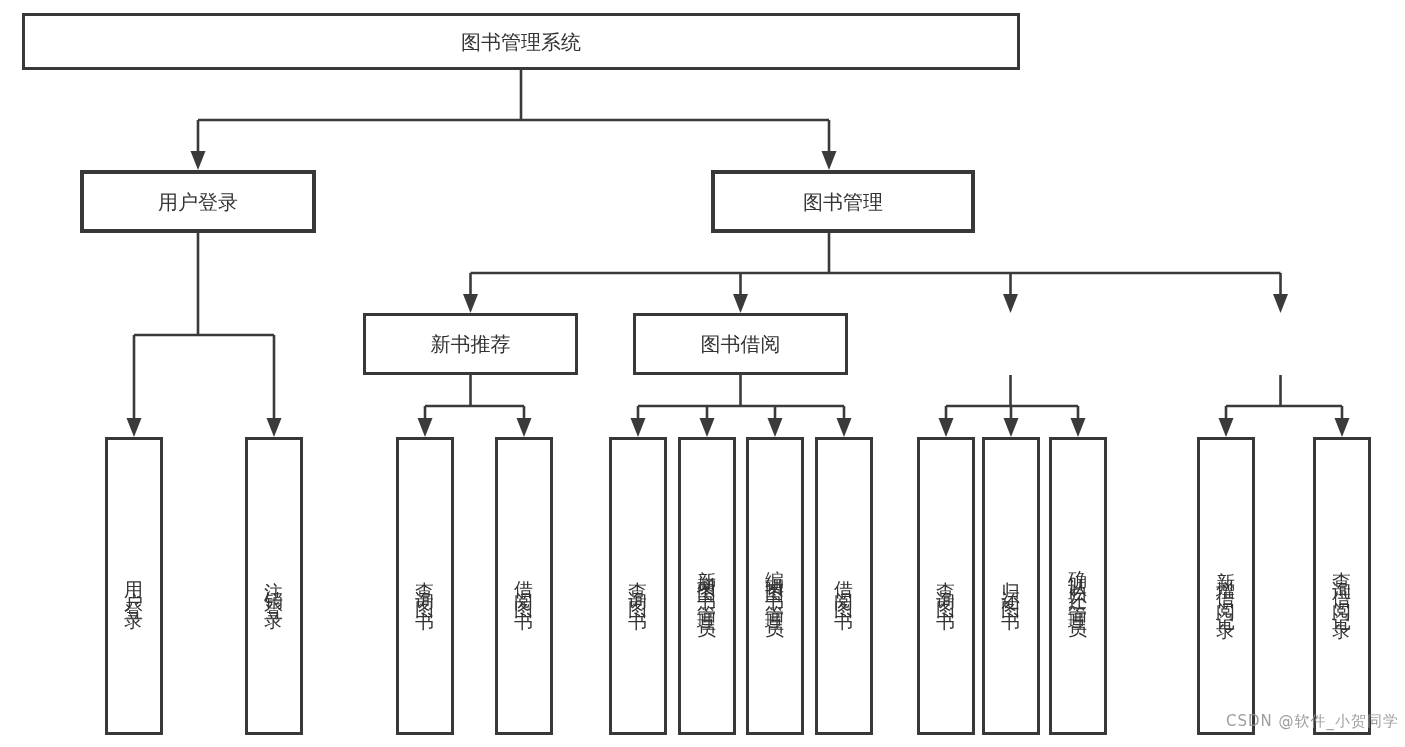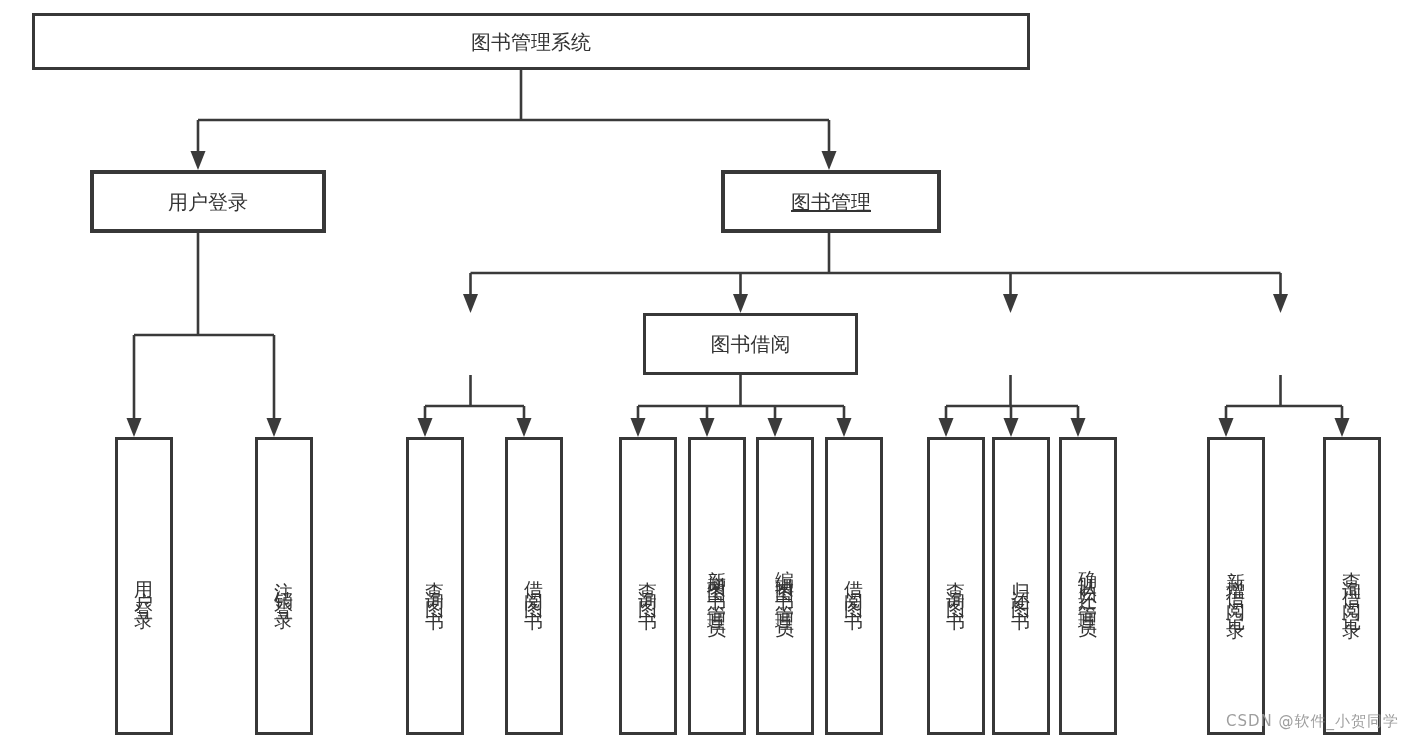--- a/index.html
+++ b/index.html
@@ -27,21 +27,20 @@
     background: #ffffff;
     border: 3px solid #383838;
     color: #333333;
     display: flex;
     align-items: center;
     justify-content: center;
     font-size: 20px;
     line-height: 1;
     white-space: nowrap;
     z-index: 2;
-    margin-left: 10px;
   }
   .node.lv2 {
     border-width: 4px;
   }
   .node.v {
     writing-mode: vertical-rl;
     text-orientation: mixed;
     letter-spacing: 10px;
     font-size: 19px;
     white-space: normal;
@@ -115,22 +114,23 @@
       <line x1="1226" y1="406" x2="1342" y2="406" stroke="#3a3a3a" stroke-width="2.6"></line>
       <line x1="1226" y1="406" x2="1226" y2="427" stroke="#3a3a3a" stroke-width="2.6"></line>
       <polygon points="1218.5,418 1233.5,418 1226,437" fill="#3a3a3a"></polygon>
       <line x1="1342" y1="406" x2="1342" y2="427" stroke="#3a3a3a" stroke-width="2.6"></line>
       <polygon points="1334.5,418 1349.5,418 1342,437" fill="#3a3a3a"></polygon>
     </svg>
 
   <div class="node" style="left:22px; top:13px; width:998px; height:57px;">图书管理系统</div>
 
   <div class="node lv2" style="left:80px; top:170px; width:236px; height:63px;">用户登录</div>
-  <div class="node lv2" style="left:711px; top:170px; width:220px; height:63px;text-decoration:underline;">图书管理</div>
+  <div class="node lv2" style="left:711px; top:170px; width:264px; height:63px;">图书管理</div>
 
+  <div class="node" style="left:363px; top:313px; width:215px; height:62px;">新书推荐</div>
   <div class="node" style="left:633px; top:313px; width:215px; height:62px;text-align:right;">图书借阅</div>
 
   <div class="node v" style="left:105px; top:437px; width:58px; height:298px;">用户登录</div>
   <div class="node v" style="left:245px; top:437px; width:58px; height:298px;">注销登录</div>
 
   <div class="node v" style="left:396px; top:437px; width:58px; height:298px;">查询图书</div>
   <div class="node v" style="left:495px; top:437px; width:58px; height:298px;">借阅图书</div>
 
   <div class="node v" style="left:609px; top:437px; width:58px; height:298px;">查询图书</div>
   <div class="node v tight" style="left:678px; top:437px; width:58px; height:298px;">新增图书（管理员）</div>

